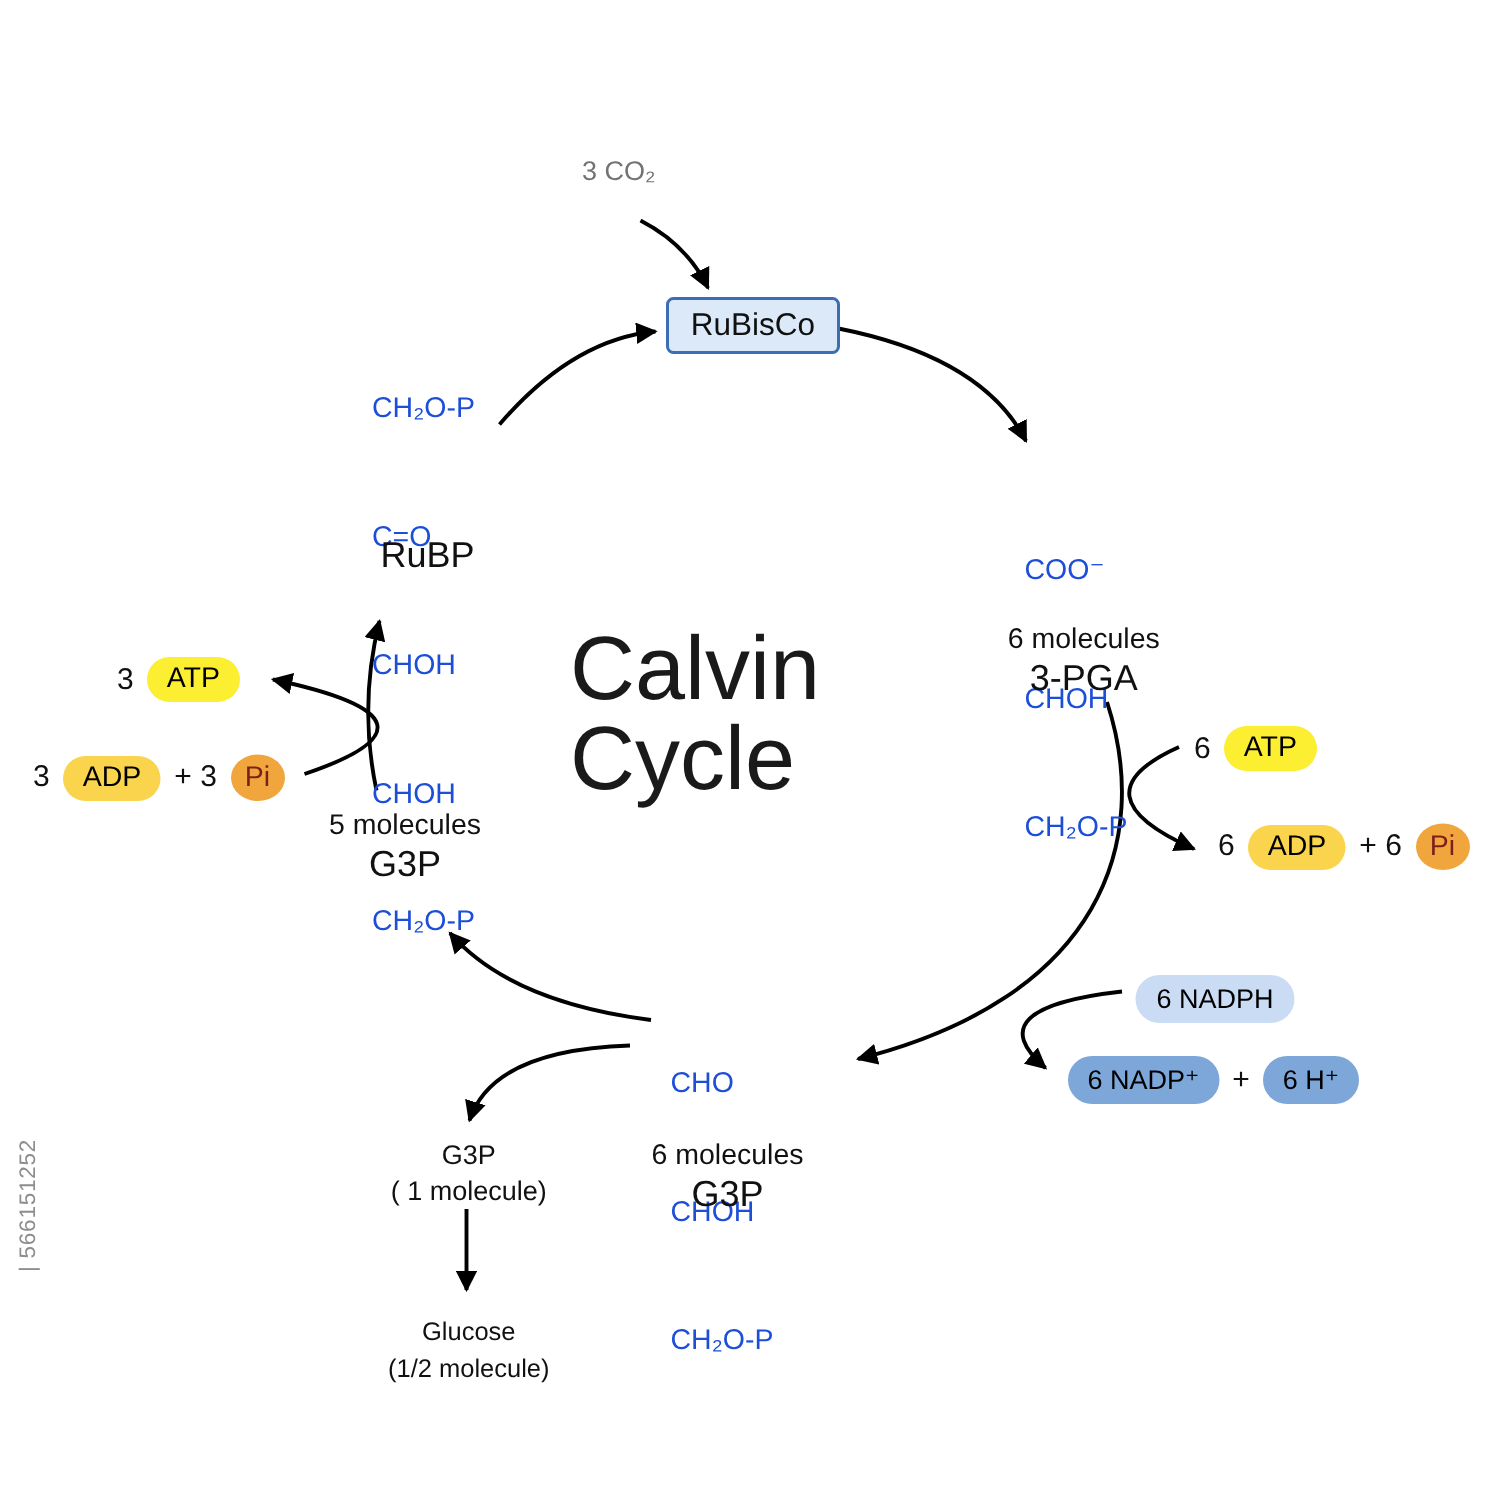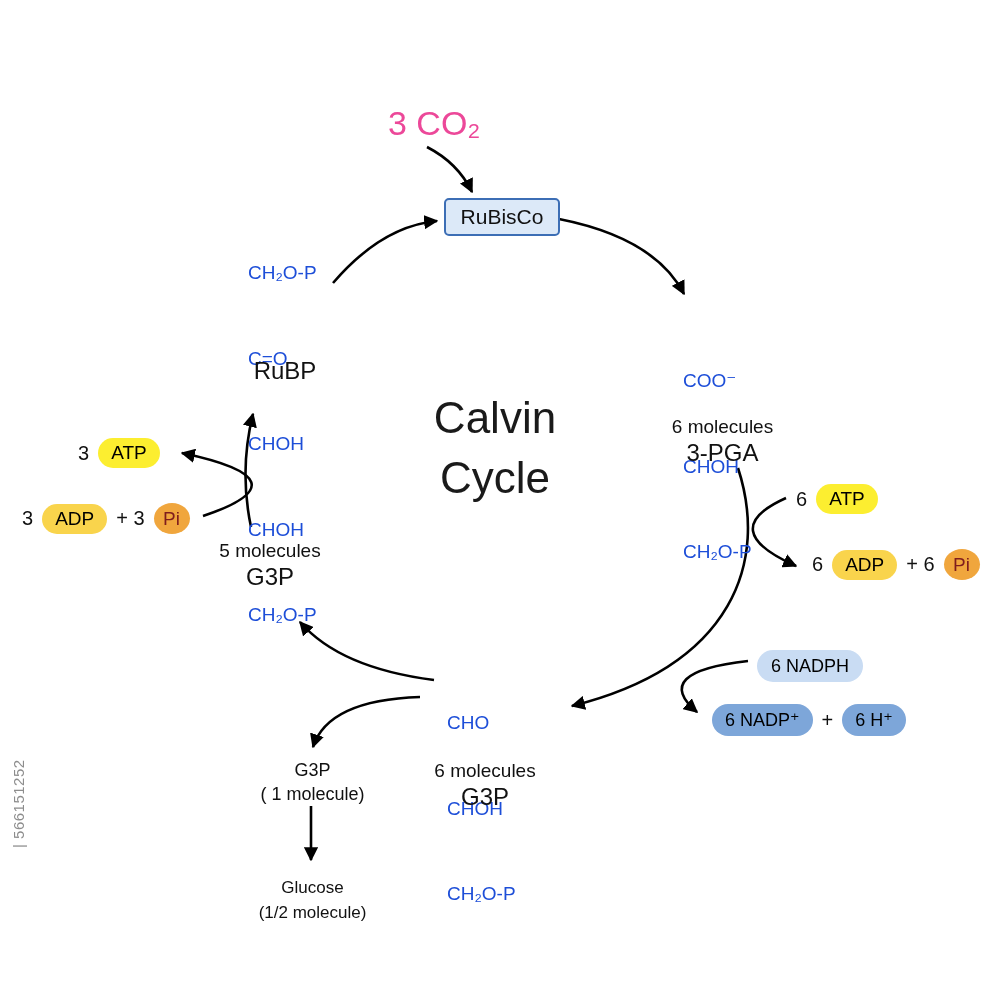--- a/index.html
+++ b/index.html
@@ -6,32 +6,32 @@
   .canvas{
     position:relative;width:997px;height:1000px;background:#ffffff;
     font-family:"Liberation Sans","DejaVu Sans",sans-serif;color:#111;
     overflow:hidden;
   }
   .arrows{position:absolute;left:0;top:0;width:997px;height:1000px;pointer-events:none;}
   .watermark{
     position:absolute;left:10px;top:848px;transform:rotate(-90deg);
     transform-origin:left top;color:#8d8d8d;font-size:15px;letter-spacing:.5px;white-space:nowrap;
   }
-  .co2{position:absolute;left:388px;top:104px;font-size:34px;color:#ec4899;}
+  .co2{position:absolute;left:388px;top:104px;font-size:18px;color:#737373;}
   .rubisco{
     position:absolute;left:444px;top:198px;width:112px;height:34px;
     background:var(--rubisco-bg);border:2px solid var(--rubisco-border);border-radius:5px;
     display:flex;align-items:center;justify-content:center;font-size:21px;color:#111;
   }
   .structure{position:absolute;font-size:19px;line-height:28.5px;white-space:pre;color:#1d4ed8;}
   .caption{position:absolute;text-align:center;font-size:19px;line-height:26px;color:#111;}
   .caption .bold{font-weight:normal;font-size:24px;}
   .title{
-    position:absolute;left:380px;top:388px;width:230px;text-align:center;
-    font-size:44px;line-height:60px;color:#1a1a1a;
+    position:absolute;left:380px;top:416px;width:230px;
+    font-size:60px;line-height:60px;color:#1a1a1a;
   }
   .egroup{position:absolute;display:flex;align-items:center;gap:9px;}
   .num{font-size:20px;color:#111;}
   .pill{
     display:inline-flex;align-items:center;justify-content:center;
     font-size:19px;color:#000000;border-radius:16px;padding:3px 13px;min-height:24px;
   }
   .pill.atp{background:var(--atp);}
   .pill.adp{background:var(--adp);}
   .pill.nadph{background:var(--nadph-bg);font-size:18px;padding:4px 14px;}

